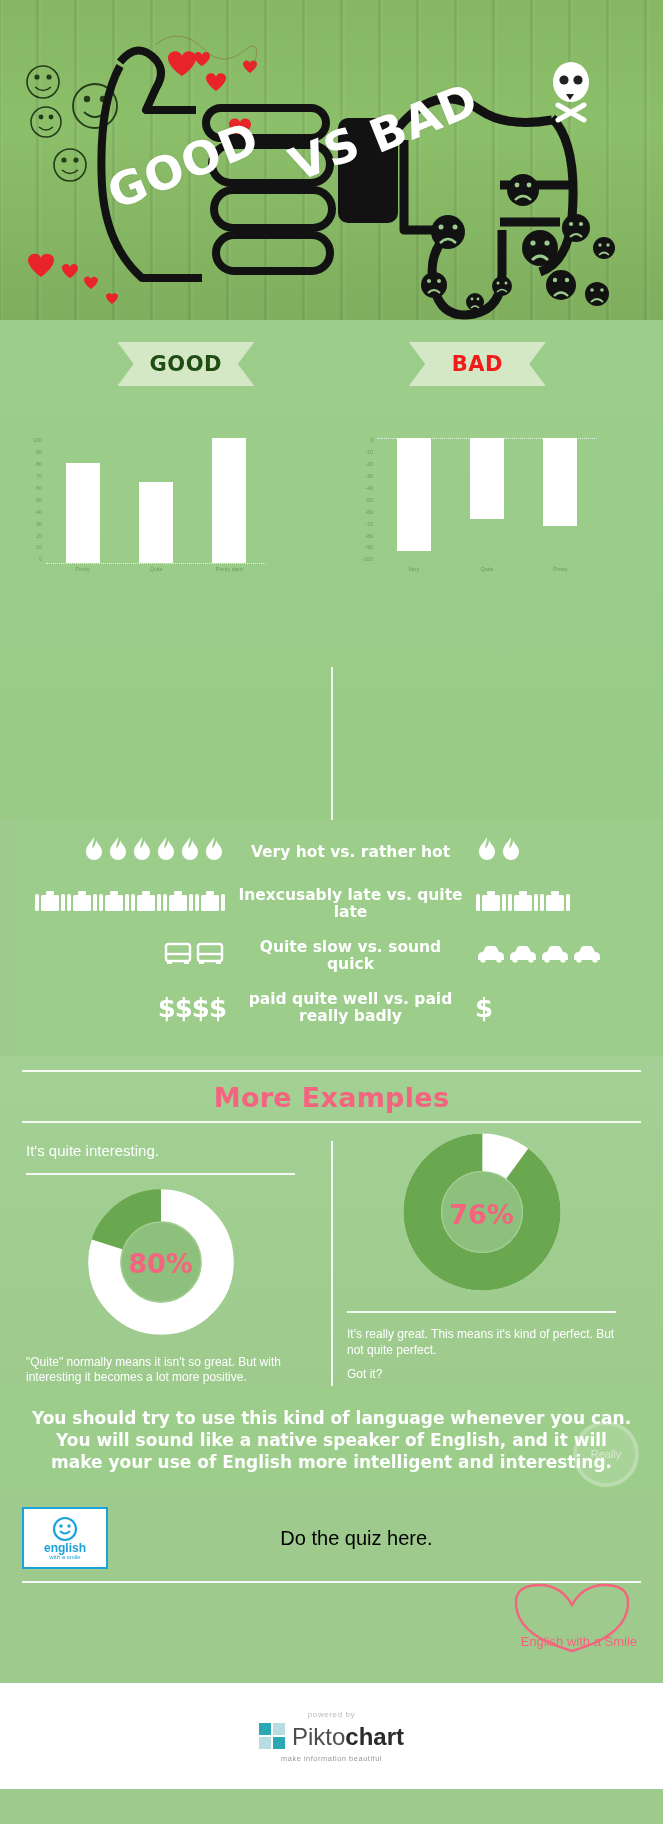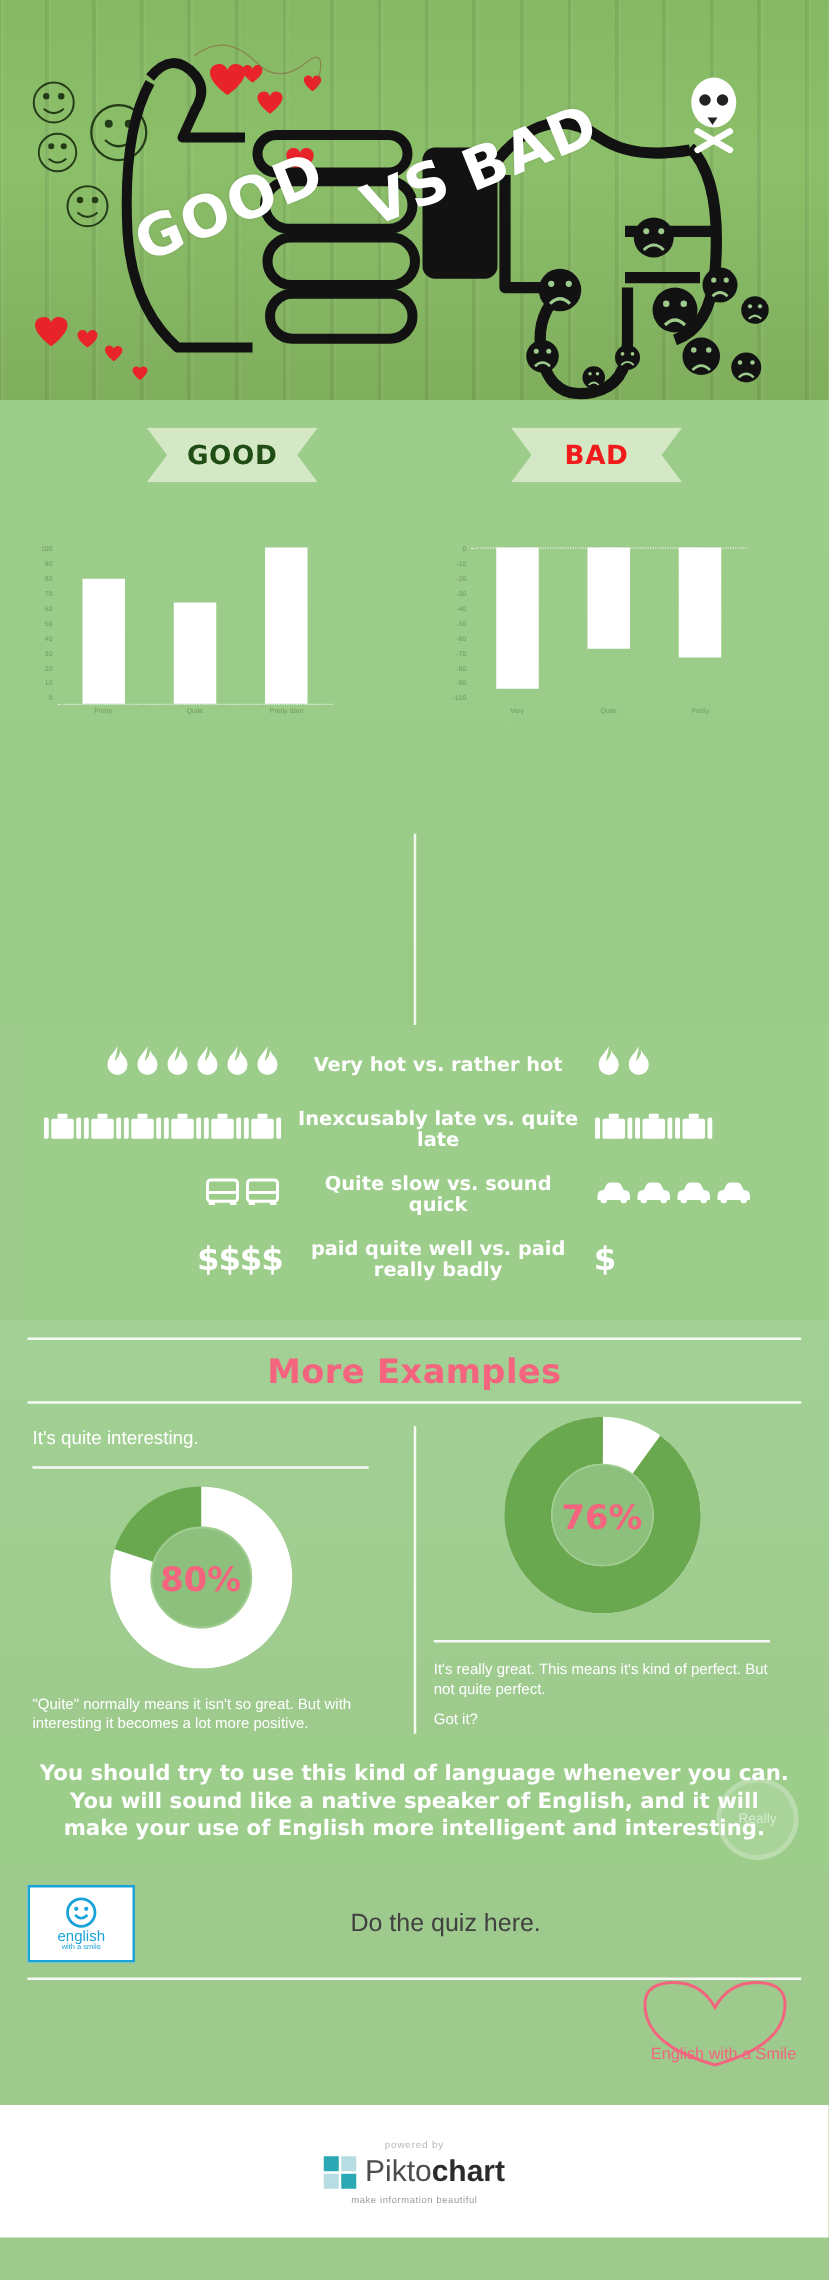--- a/index.html
+++ b/index.html
@@ -230,44 +230,44 @@
   .logo-box {
     width: 86px; height: 62px;
     background: #ffffff;
     border: 2px solid #1aa3d8;
     display: flex; flex-direction: column;
     align-items: center; justify-content: center;
     margin-right: 24px;
   }
   .logo-face { width: 26px; height: 26px; }
   .logo-english {
-    color: #1aa3d8; font-size: 12px; font-weight: normal;
+    color: #1aa3d8; font-size: 12px; font-weight: bold;
     font-family: "Liberation Sans", sans-serif; line-height: 1;
   }
   .logo-sub { color: #1aa3d8; font-size: 6px; font-family:"Liberation Sans",sans-serif; }
   .quiz-text {
-    color: #404040; font-size: 20px; flex: 1; text-align: center;
+    color: #000000; font-size: 20px; flex: 1; text-align: center;
     padding-right: 60px;
   }
   .quiz-rule { height: 2px; background: rgba(255,255,255,0.9); margin-top: 12px; }
   .heart-holder { position: absolute; right: 26px; bottom: 30px; }
   .ews-text {
     position: absolute; right: 26px; bottom: 34px;
     color: #f4647f; font-size: 13px;
     font-family: "Liberation Sans", sans-serif;
   }
 
   .sec-footer {
     width: 663px; height: 106px;
     background: #ffffff;
     display: flex; flex-direction: column;
     align-items: center; justify-content: center;
   }
   .powered { color: #b9b9b9; font-size: 8px; letter-spacing: 0.6px; padding-bottom: 4px; }
-  .pikto-row { display: flex; align-items: center; }
+  .pikto-row { display: flex; align-items: flex-start; }
   .pikto-mark {
     width: 26px; height: 26px; margin-right: 7px;
     display: grid; grid-template-columns: 1fr 1fr; gap: 2px;
   }
   .pm { background: #2aa9b5; }
   .pm.dim { background: #b7dde2; }
   .pikto-word { font-size: 24px; color: #4d4d4d; font-family:"Liberation Sans",sans-serif; }
   .pikto-word b { font-weight: bold; color:#2b2b2b; }
   .mib { color: #9a9a9a; font-size: 7.5px; letter-spacing: 0.5px; padding-top: 3px; }
 </style>

